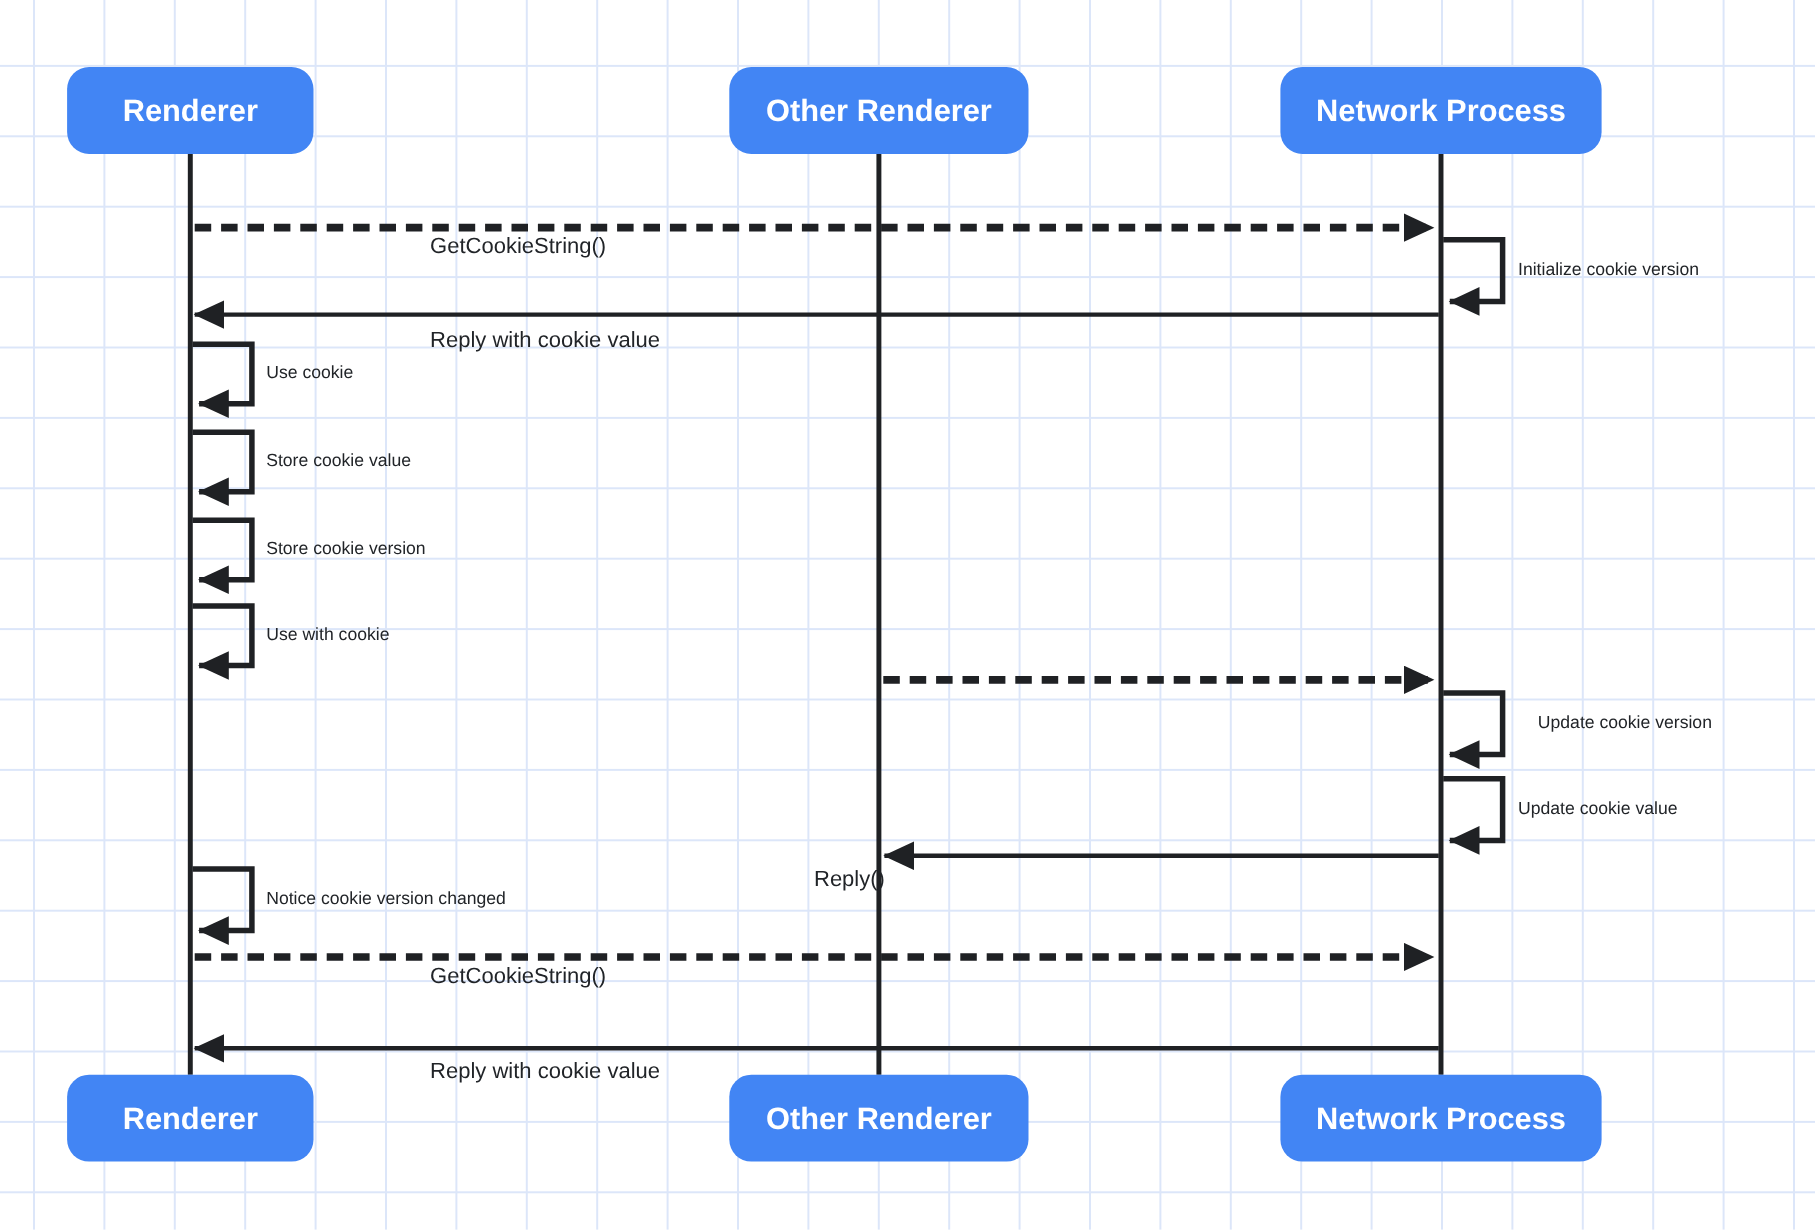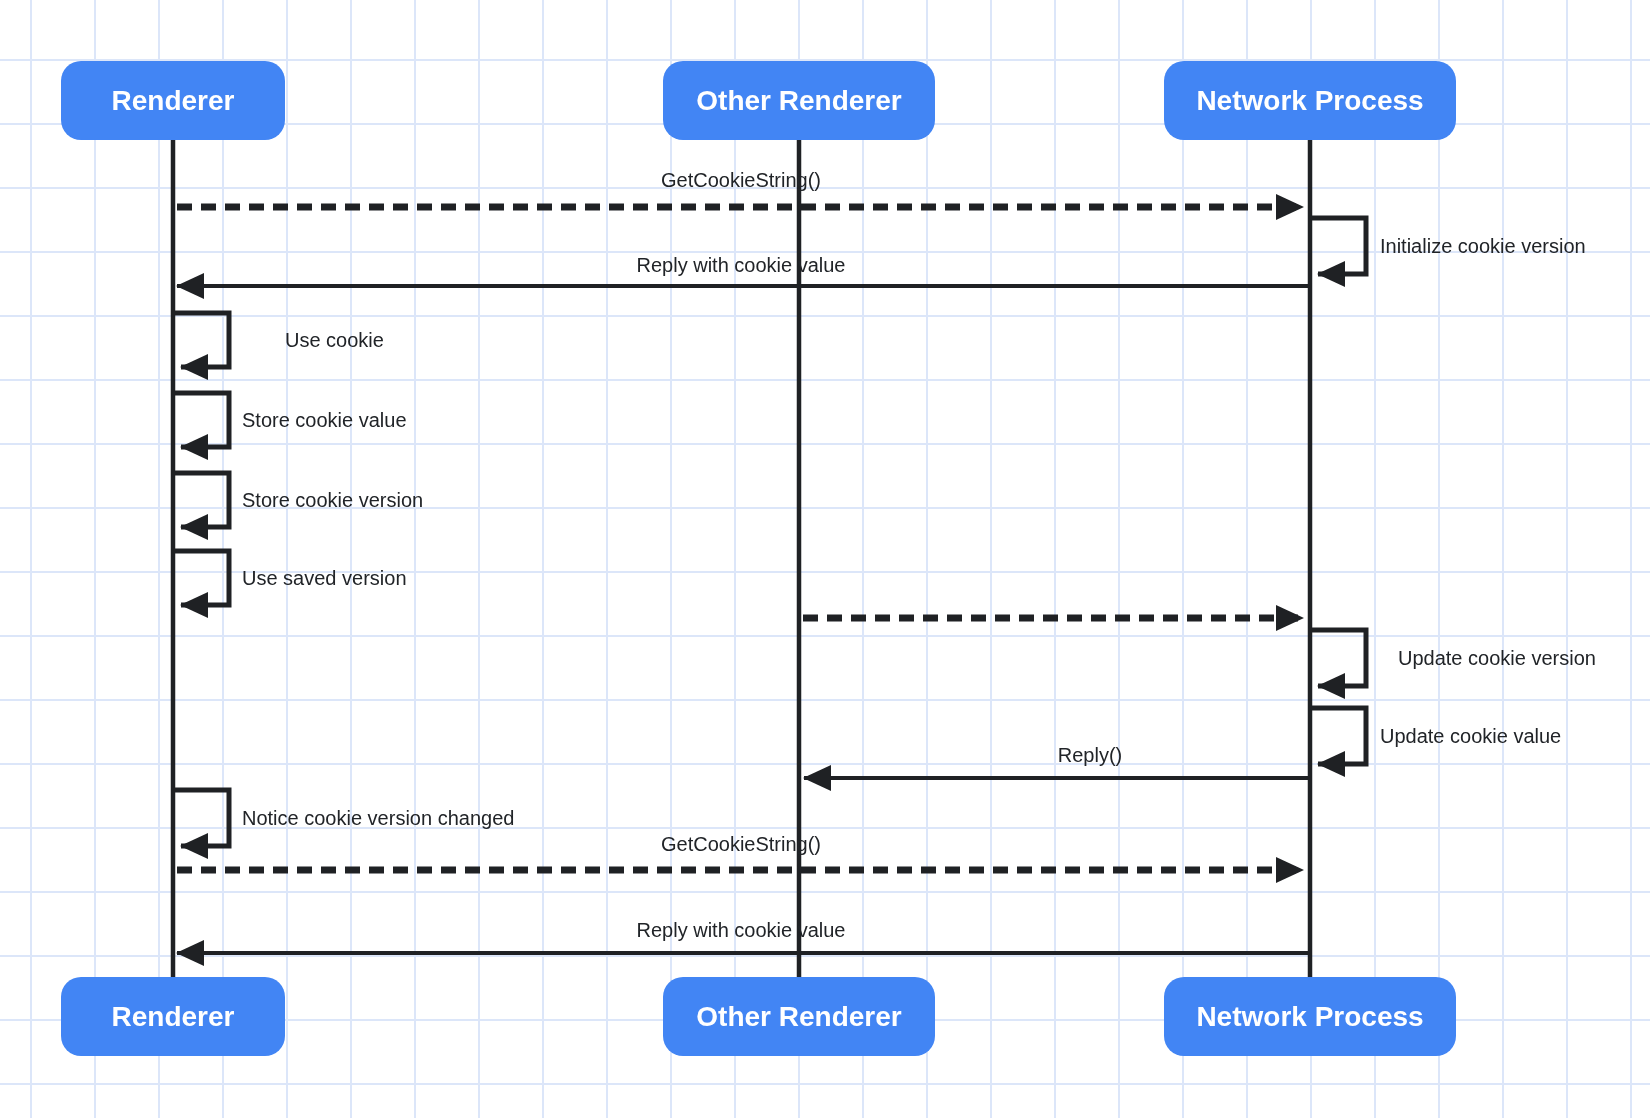--- a/index.html
+++ b/index.html
@@ -33,28 +33,28 @@
     font-weight: 700;
     font-size: 28px;
     border-radius: 20px;
   }
   .msg-label {
     position: absolute;
     height: 28px;
     line-height: 28px;
     font-size: 20px;
     color: var(--label-text, #212428);
-    text-align: center;
     white-space: nowrap;
+    margin-top: 44px;
   }
   .loop-label {
     position: absolute;
     height: 28px;
     line-height: 28px;
-    font-size: 20px;
+    font-size: 16px;
     color: var(--label-text, #212428);
     text-align: center;
     white-space: nowrap;
   }
 </style>
 </head>
 <body>
 
 <div class="canvas">
 
@@ -98,24 +98,24 @@
   <div class="actor" style="left:663px; top:61px; width:272px;">Other Renderer</div>
   <div class="actor" style="left:1164px; top:61px; width:292px;">Network Process</div>
 
   <div class="actor" style="left:61px; top:977px; width:224px;">Renderer</div>
   <div class="actor" style="left:663px; top:977px; width:272px;">Other Renderer</div>
   <div class="actor" style="left:1164px; top:977px; width:292px;">Network Process</div>
 
   <div class="msg-label" style="left:391px; top:166px; width:700px;">GetCookieString()</div>
   <div class="loop-label" style="left:1380px; top:232px;">Initialize cookie version</div>
   <div class="msg-label" style="left:391px; top:251px; width:700px;">Reply with cookie value</div>
-  <div class="loop-label" style="left:242px; top:326px;margin-left:43px;">Use cookie</div>
+  <div class="loop-label" style="left:242px; top:326px;">Use cookie</div>
   <div class="loop-label" style="left:242px; top:406px;">Store cookie value</div>
   <div class="loop-label" style="left:242px; top:486px;">Store cookie version</div>
-  <div class="loop-label" style="left:242px; top:564px;">Use saved version</div>
+  <div class="loop-label" style="left:242px; top:564px;">Use with cookie</div>
   <div class="loop-label" style="left:1380px; top:644px;margin-left:18px;">Update cookie version</div>
   <div class="loop-label" style="left:1380px; top:722px;">Update cookie value</div>
   <div class="msg-label" style="left:740px; top:741px; width:700px;">Reply()</div>
   <div class="loop-label" style="left:242px; top:804px;">Notice cookie version changed</div>
   <div class="msg-label" style="left:391px; top:830px; width:700px;">GetCookieString()</div>
   <div class="msg-label" style="left:391px; top:916px; width:700px;">Reply with cookie value</div>
 
 </div>
 
 </body></html>

